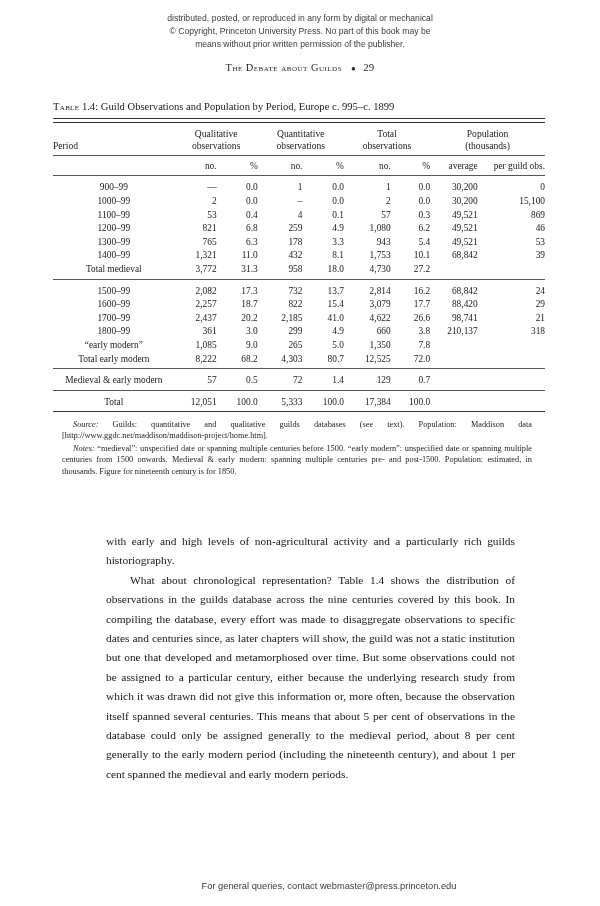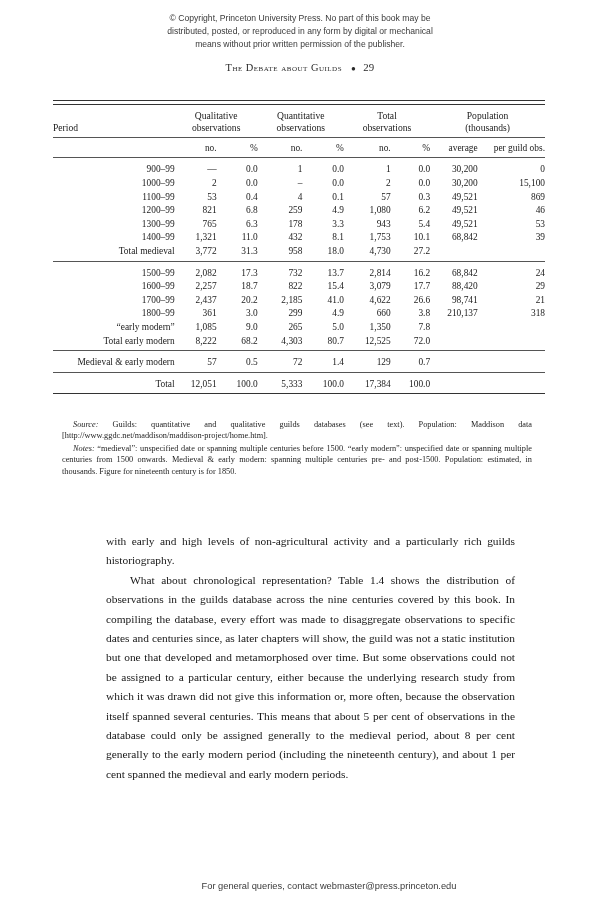--- a/index.html
+++ b/index.html
@@ -129,21 +129,21 @@
   }
   .hdr-period {
     text-align: left;
     font-size: 9.6px;
     vertical-align: bottom;
     padding-bottom: 2px !important;
   }
   .spacer-row td { height: 5px; line-height: 5px; font-size: 0; }
   .spacer-row-sm td { height: 3px; line-height: 3px; font-size: 0; }
 
-  td.c-period { text-align: right; white-space: nowrap; padding-right: 4px; }
+  td.c-period { text-align: center; white-space: nowrap; padding-right: 4px; }
   td.c-num    { text-align: right; white-space: nowrap; }
 
   
   col.w-period { width: 128px; }
   col.w-qlno   { width: 46px; }
   col.w-qlpc   { width: 46px; }
   col.w-qnno   { width: 50px; }
   col.w-qnpc   { width: 46px; }
   col.w-tno    { width: 52px; }
   col.w-tpc    { width: 44px; }
@@ -194,31 +194,36 @@
     font-family: "Liberation Sans", sans-serif;
     font-size: 9.3px;
     color: #3a3a3a;
     margin-left: 29px;
   }
 </style>
 </head>
 <body>
 
 <div class="copyright-block">
+  <div>distributed, posted, or reproduced in any form by digital or mechanical</div>
   <div>© Copyright, Princeton University Press. No part of this book may be</div>
-  <div>distributed, posted, or reproduced in any form by digital or mechanical</div>
   <div>means without prior written permission of the publisher.</div>
 </div>
 
 <div class="running-head">
   <span class="smallcaps">The Debate about Guilds</span><span class="dot">●</span><span class="pagenum">29</span>
 </div>
 
 <div class="table-block">
 
+  <div class="table-caption">
+    <span class="smallcaps">Table</span>
+    <span>1.4:</span>
+    <span>Guild Observations and Population by Period, Europe c. 995–c. 1899</span>
+  </div>
 
   <table class="guild-table">
     <colgroup>
       <col class="w-period">
         <col class="w-qlno">
         <col class="w-qlpc">
         <col class="w-qnno">
       <col class="w-qnpc">
         <col class="w-tno">
         <col class="w-tpc">

